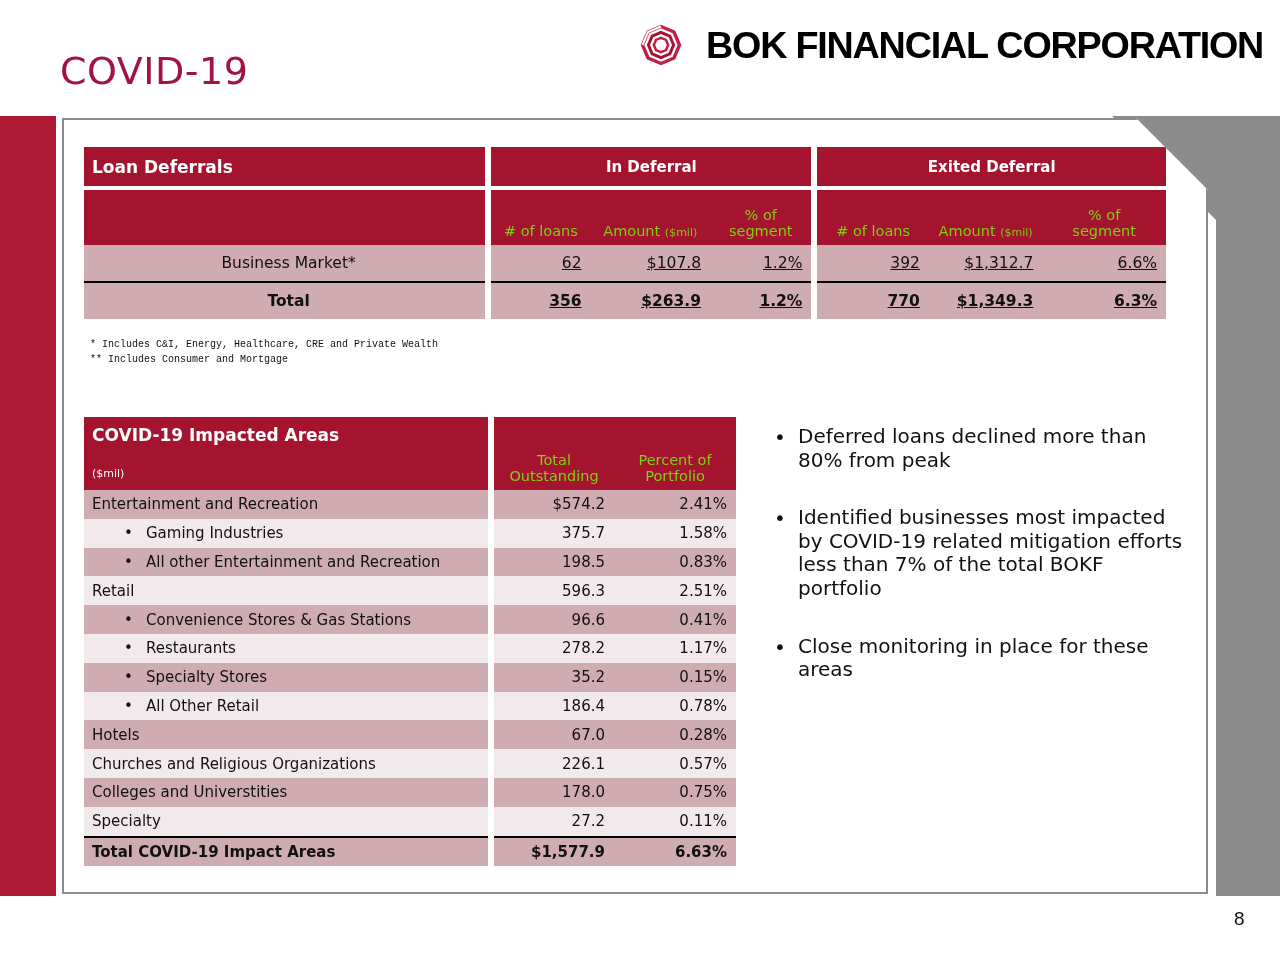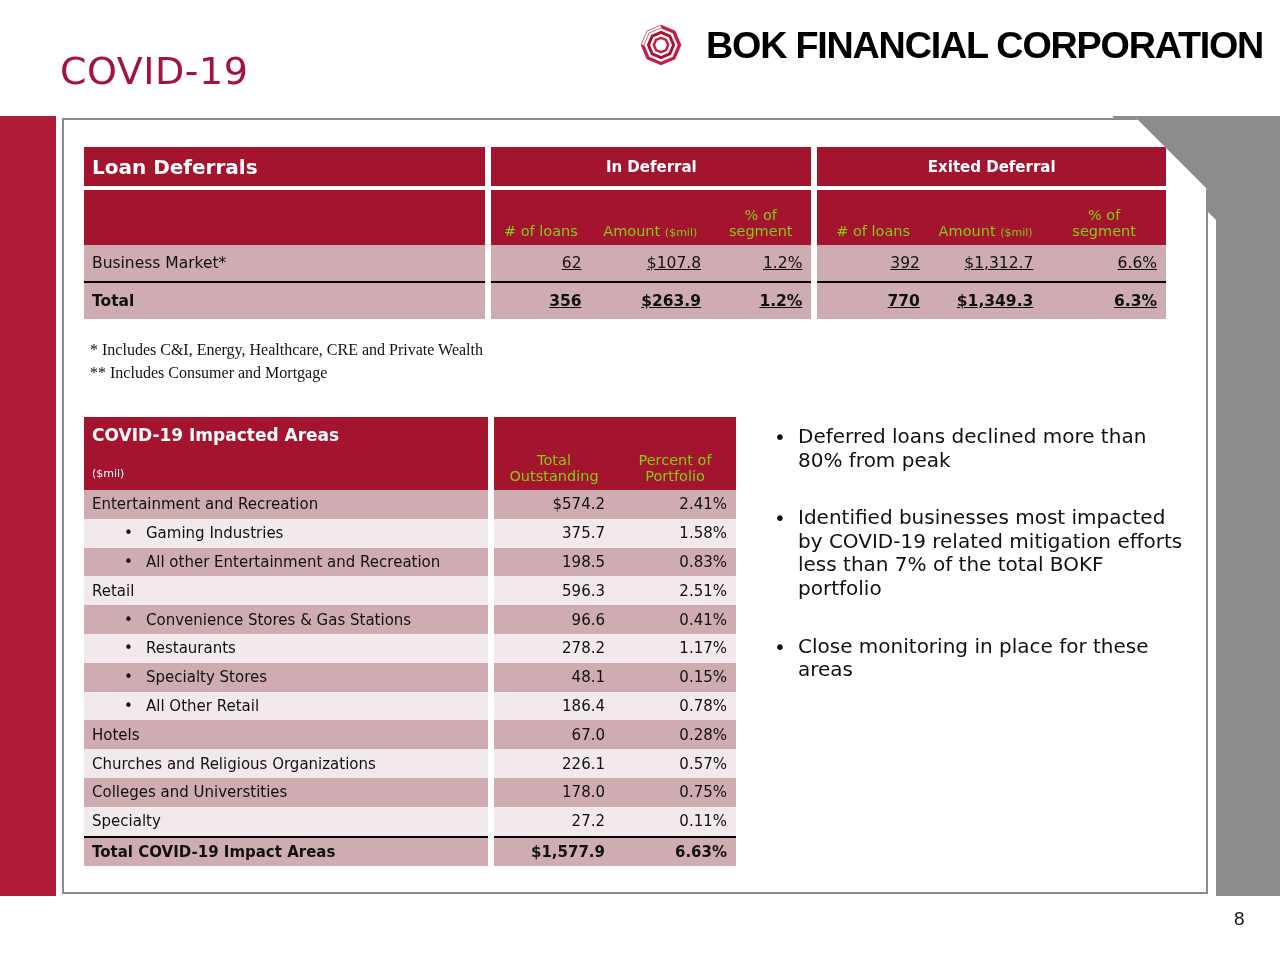--- a/index.html
+++ b/index.html
@@ -45,37 +45,37 @@
 
   
   .tbl{border-collapse:separate;border-spacing:0;table-layout:fixed;}
   .tbl td,.tbl th{padding:0;margin:0;}
 
   
   #deferrals-table{position:absolute;left:20px;top:27px;width:1082px;}
   .hdr-red{background:#A4142F;color:#fff;font-weight:bold;}
   .hdr-red-sub{background:#A4142F;color:#84cc16;font-weight:normal;}
   .gap-col{background:#fff;}
-  .t1-title{font-size:20px;text-align:left;padding:6px 0 6px 8px !important;height:27px;}
+  .t1-title{font-size:17px;text-align:left;padding:6px 0 6px 8px !important;height:27px;}
   .t1-grouphdr{font-size:15px;text-align:center;height:27px;}
   .t1-sub{font-size:14.5px;text-align:center;vertical-align:bottom;height:50px;padding-bottom:5px !important;line-height:1.15;}
   .t1-sub .sm{font-size:11px;}
   .row-dark td{background:#CFACB1;}
   .row-light td{background:#F1E9EB;}
   .row-dark td.gap-col,.row-light td.gap-col{background:#fff;}
   .t1-cell{font-size:15.5px;height:36px;color:#111;}
-  .t1-label{text-align:left;padding-left:8px !important;}
+  .t1-label{text-align:center;padding-left:8px !important;}
   .t1-num{text-align:right;padding-right:9px !important;text-decoration:underline;}
   .totrow td{font-weight:bold;border-top:2px solid #000;}
 
   
   #footnotes{
     position:absolute;left:26px;top:218px;
-    font-family:Liberation Serif, serif;
-    font-size:16px;color:#111;line-height:1.45;
+    font-family:Liberation Mono, monospace;
+    font-size:10px;color:#111;line-height:1.45;
   }
 
   
   #impact-table{position:absolute;left:20px;top:297px;width:652px;}
   .t2-title{font-size:17px;text-align:left;padding:8px 0 0 8px !important;vertical-align:top;}
   .t2-colhdr{font-size:14.5px;text-align:center;vertical-align:bottom;padding-bottom:5px !important;line-height:1.15;}
   .t2-cell{font-size:15px;height:28.8px;color:#111;}
   .t2-label{text-align:left;padding-left:8px !important;}
   .t2-sub{padding-left:40px !important;position:relative;}
   .t2-sub .bull{display:inline-block;width:22px;}
@@ -244,21 +244,21 @@
         </tr>
         <tr class="row-light">
           <td class="t2-cell t2-label t2-sub"><span class="bull">•</span><span>Restaurants</span></td>
           <td class="gap-col"></td>
           <td class="t2-cell t2-num">278.2</td>
           <td class="t2-cell t2-num">1.17%</td>
         </tr>
         <tr class="row-dark">
           <td class="t2-cell t2-label t2-sub"><span class="bull">•</span><span>Specialty Stores</span></td>
           <td class="gap-col"></td>
-          <td class="t2-cell t2-num">48.1</td>
+          <td class="t2-cell t2-num">35.2</td>
           <td class="t2-cell t2-num">0.15%</td>
         </tr>
         <tr class="row-light">
           <td class="t2-cell t2-label t2-sub"><span class="bull">•</span><span>All Other Retail</span></td>
           <td class="gap-col"></td>
           <td class="t2-cell t2-num">186.4</td>
           <td class="t2-cell t2-num">0.78%</td>
         </tr>
         <tr class="row-dark">
           <td class="t2-cell t2-label">Hotels</td>

